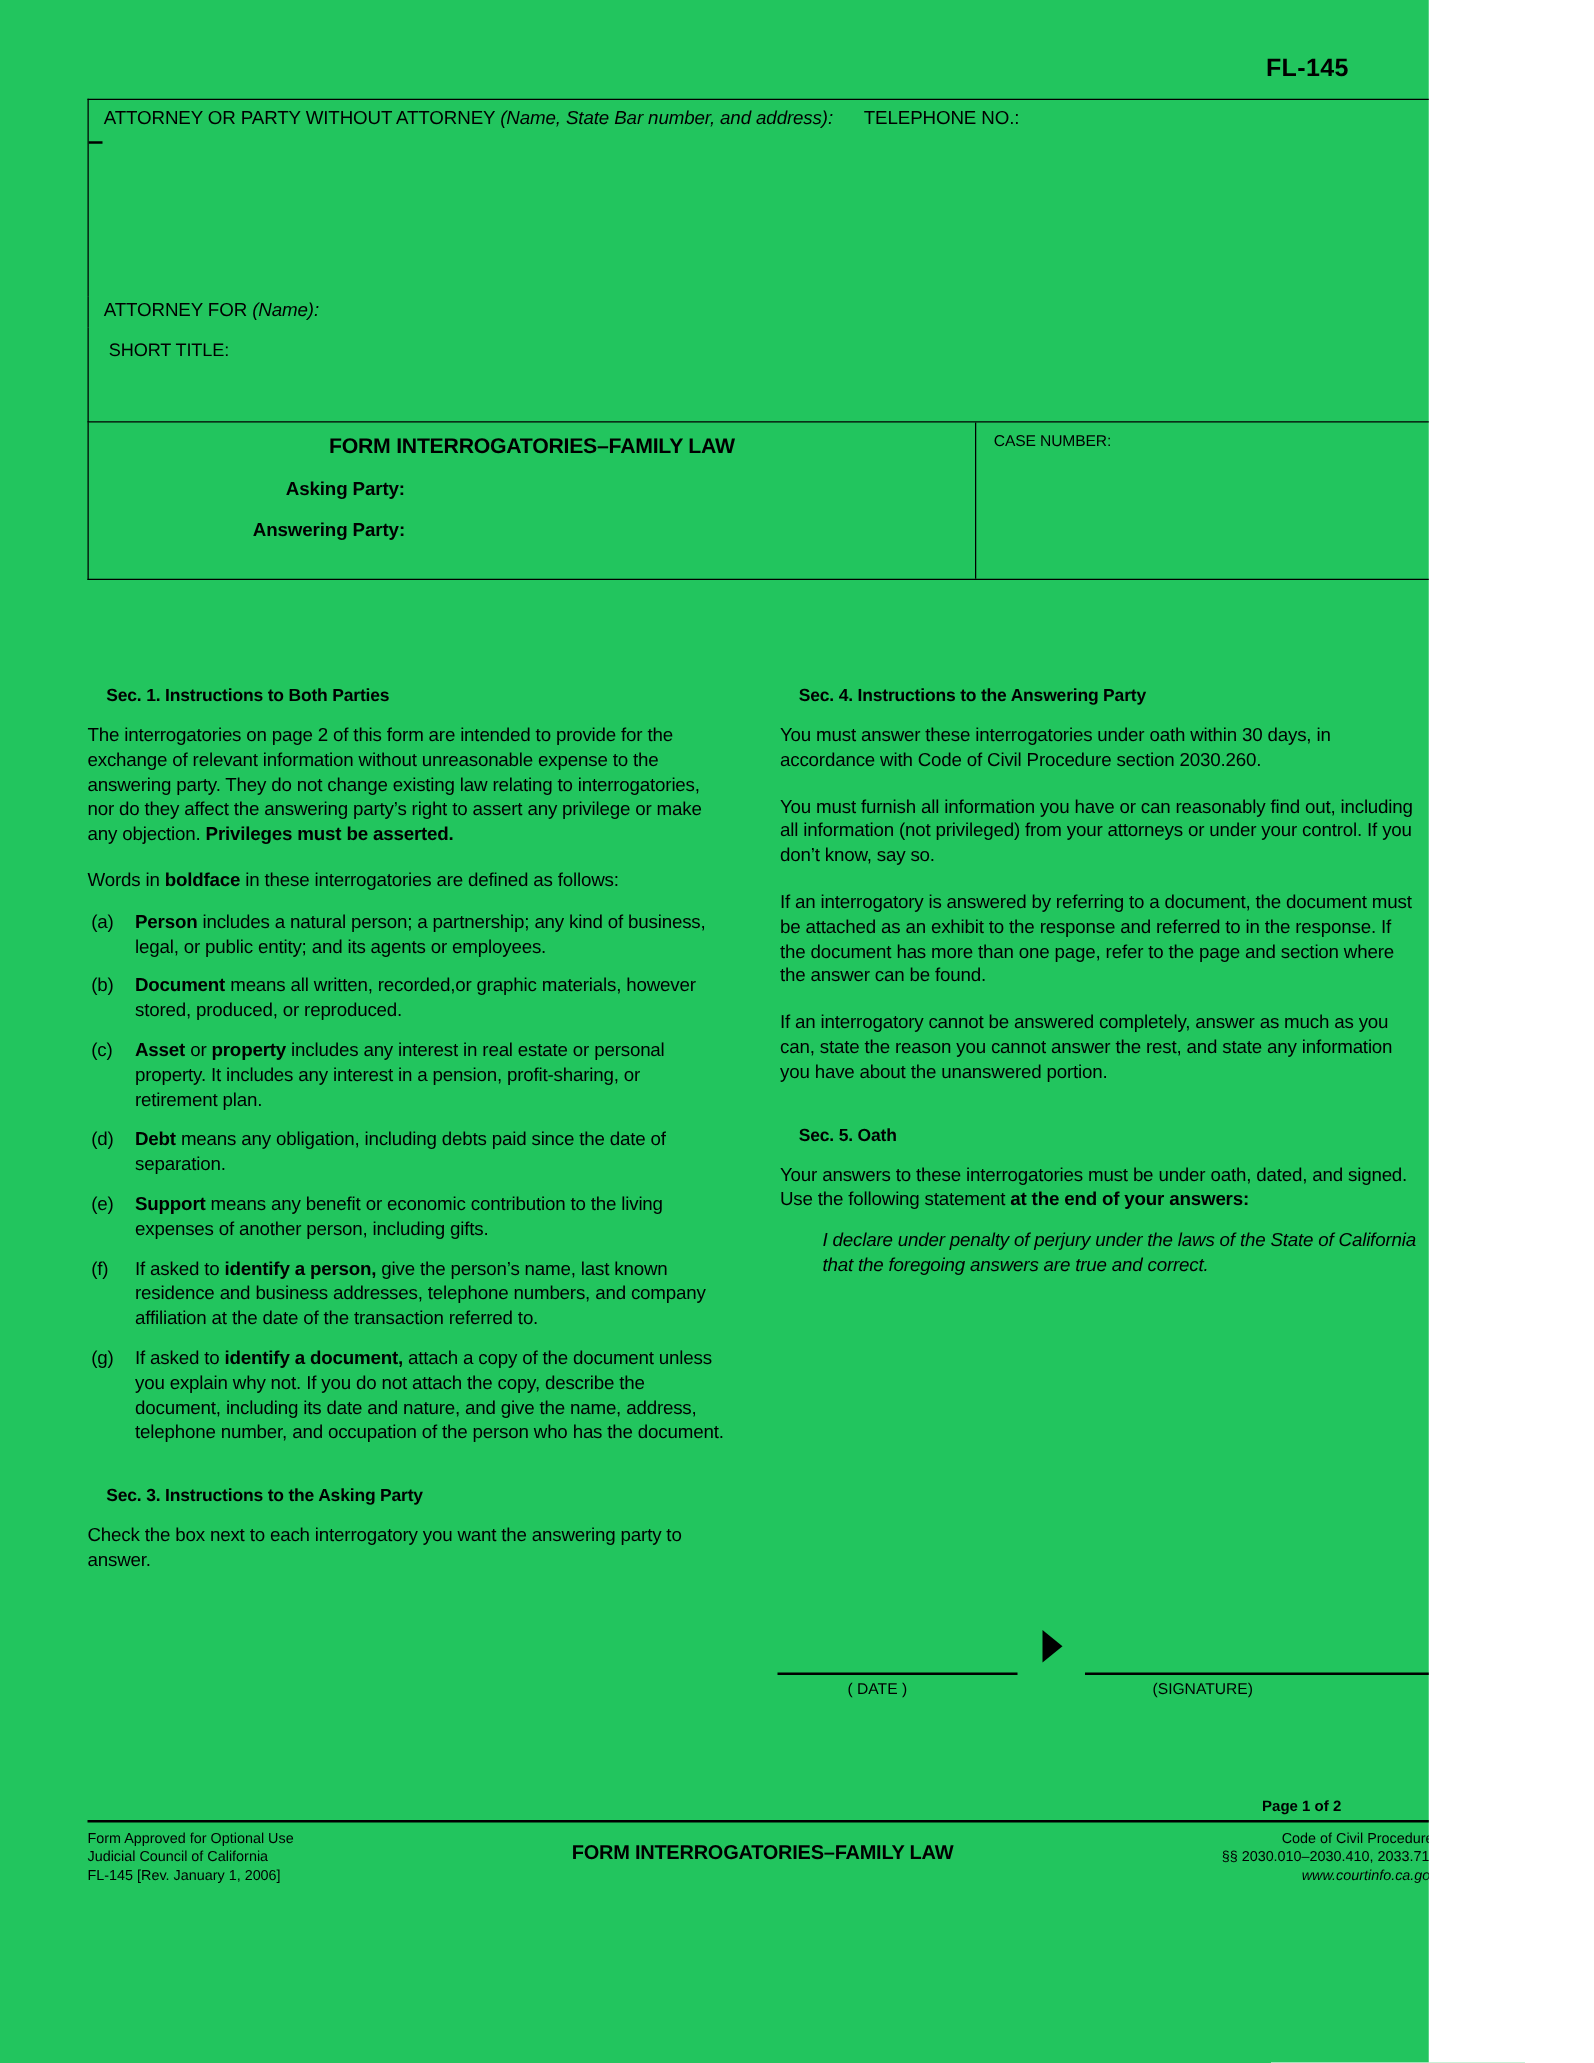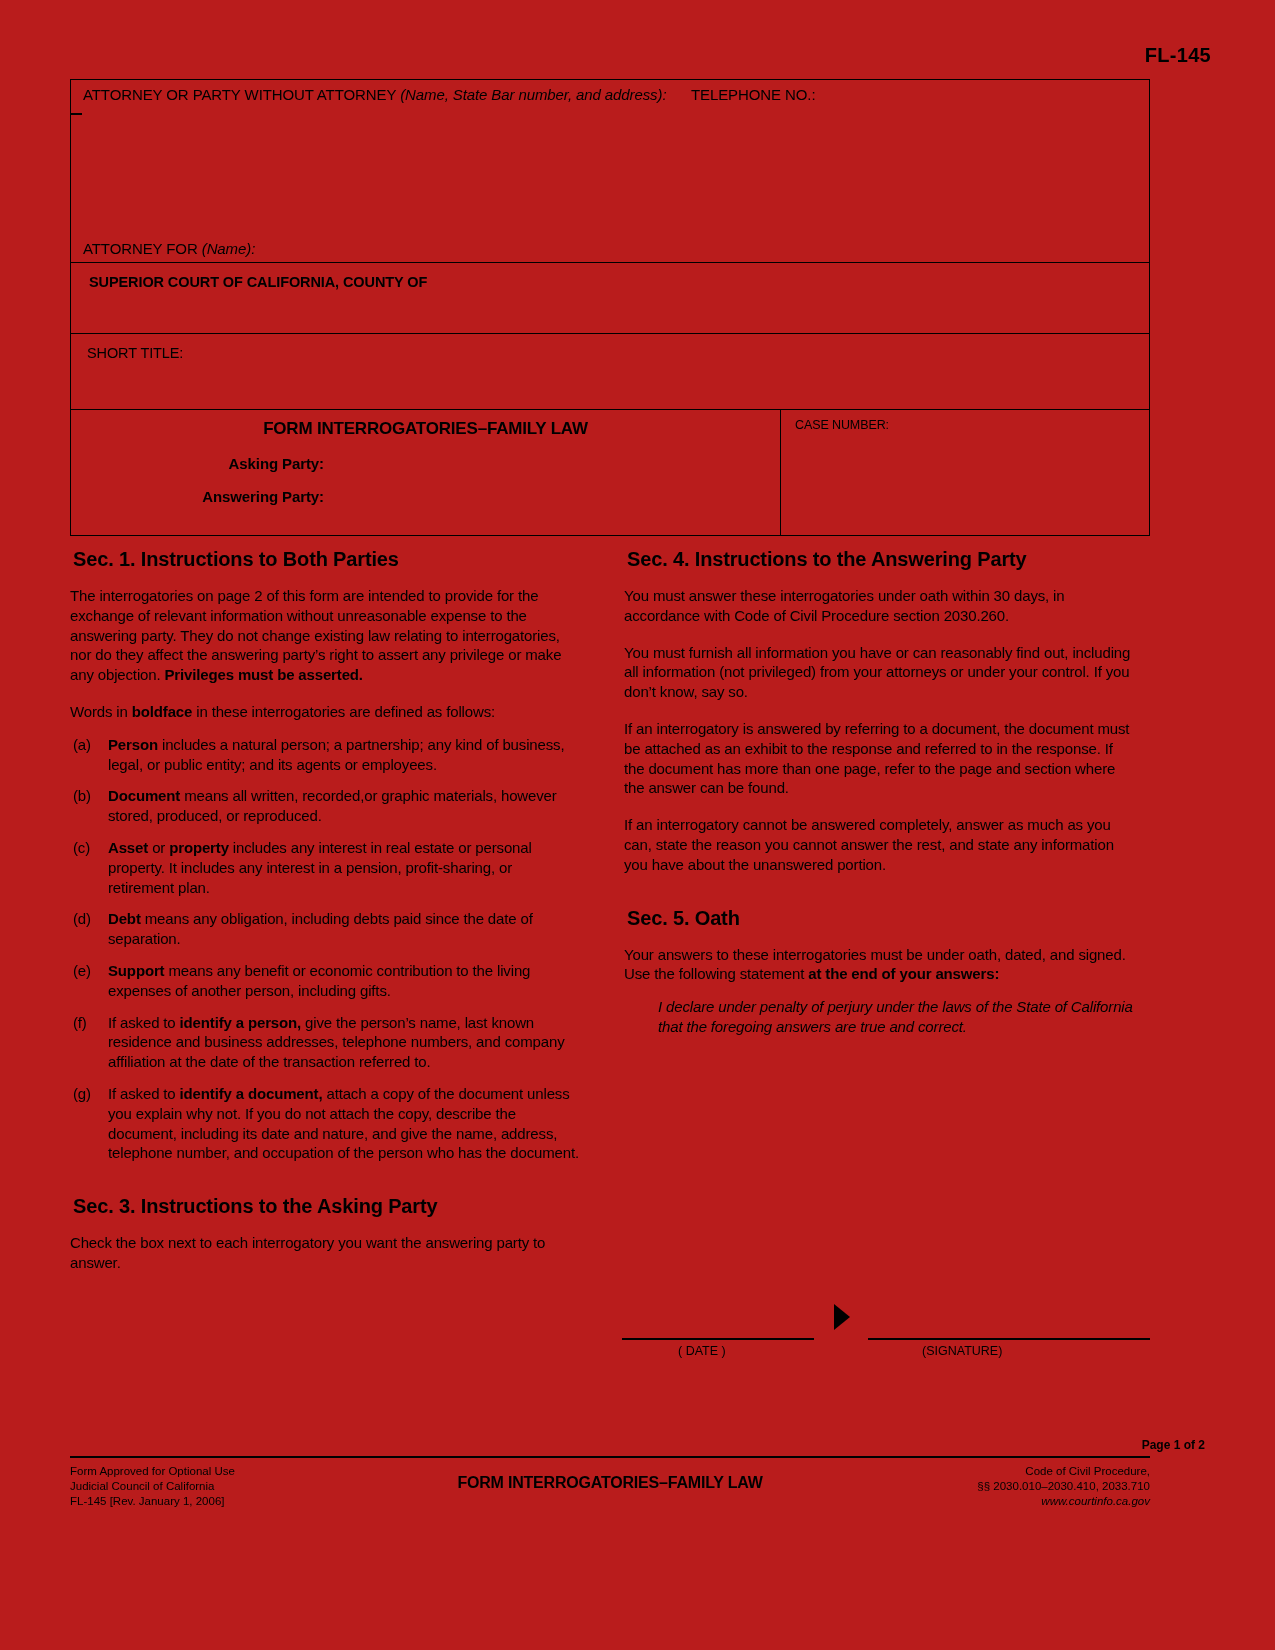--- a/index.html
+++ b/index.html
@@ -6,23 +6,23 @@
     margin: 0;
     padding: 0;
     background: #ffffff;
   }
   body {
     font-family: "Liberation Sans", sans-serif;
     color: #000000;
   }
   .page {
     position: relative;
-    width: 1275px;
+    width: 1143px;
     height: 1650px;
-    background: #b91c1c;
+    background: #22c55e;
     box-sizing: border-box;
     padding: 0;
     overflow: hidden;
   }
 
   
   .formnum-row {
     position: absolute;
     top: 44px;
     right: 64px;
@@ -160,24 +160,24 @@
     left: 70px;
     top: 548px;
     width: 1085px;
     display: flex;
     gap: 42px;
   }
   .col {
     width: 512px;
   }
   .sec-head {
-    font-size: 20px;
+    font-size: 14px;
     font-weight: bold;
     letter-spacing: -0.15px;
-    margin: 0 0 12px 3px;
+    margin: 0 0 12px 15px;
   }
   .sec-head.spaced { margin-top: 32px; }
   p.body {
     font-size: 15px;
     line-height: 19.8px;
     margin: 15px 0 17px 0;
     letter-spacing: -0.15px;
   }
   p.body.tight { margin-bottom: 13px; }
   .defs {
@@ -323,23 +323,20 @@
       <div class="telephone-label lbl-small">TELEPHONE NO.:</div>
     </div>
 
     <div class="attorneyfor-box">
       <div class="attorneyfor-label lbl-small">
         <span>ATTORNEY FOR</span>
         <span class="lbl-ital">(Name):</span>
       </div>
     </div>
 
-    <div class="court-box">
-      <div class="court-label">SUPERIOR COURT OF CALIFORNIA, COUNTY OF</div>
-    </div>
 
     <div class="shorttitle-box">
       <div class="shorttitle-label">SHORT TITLE:</div>
     </div>
 
     <div class="title-box">
       <div class="title-left">
         <div class="doc-title">FORM INTERROGATORIES–FAMILY LAW</div>
         <div class="party-line second">Asking Party:</div>
         <div class="party-line third">Answering Party:</div>

